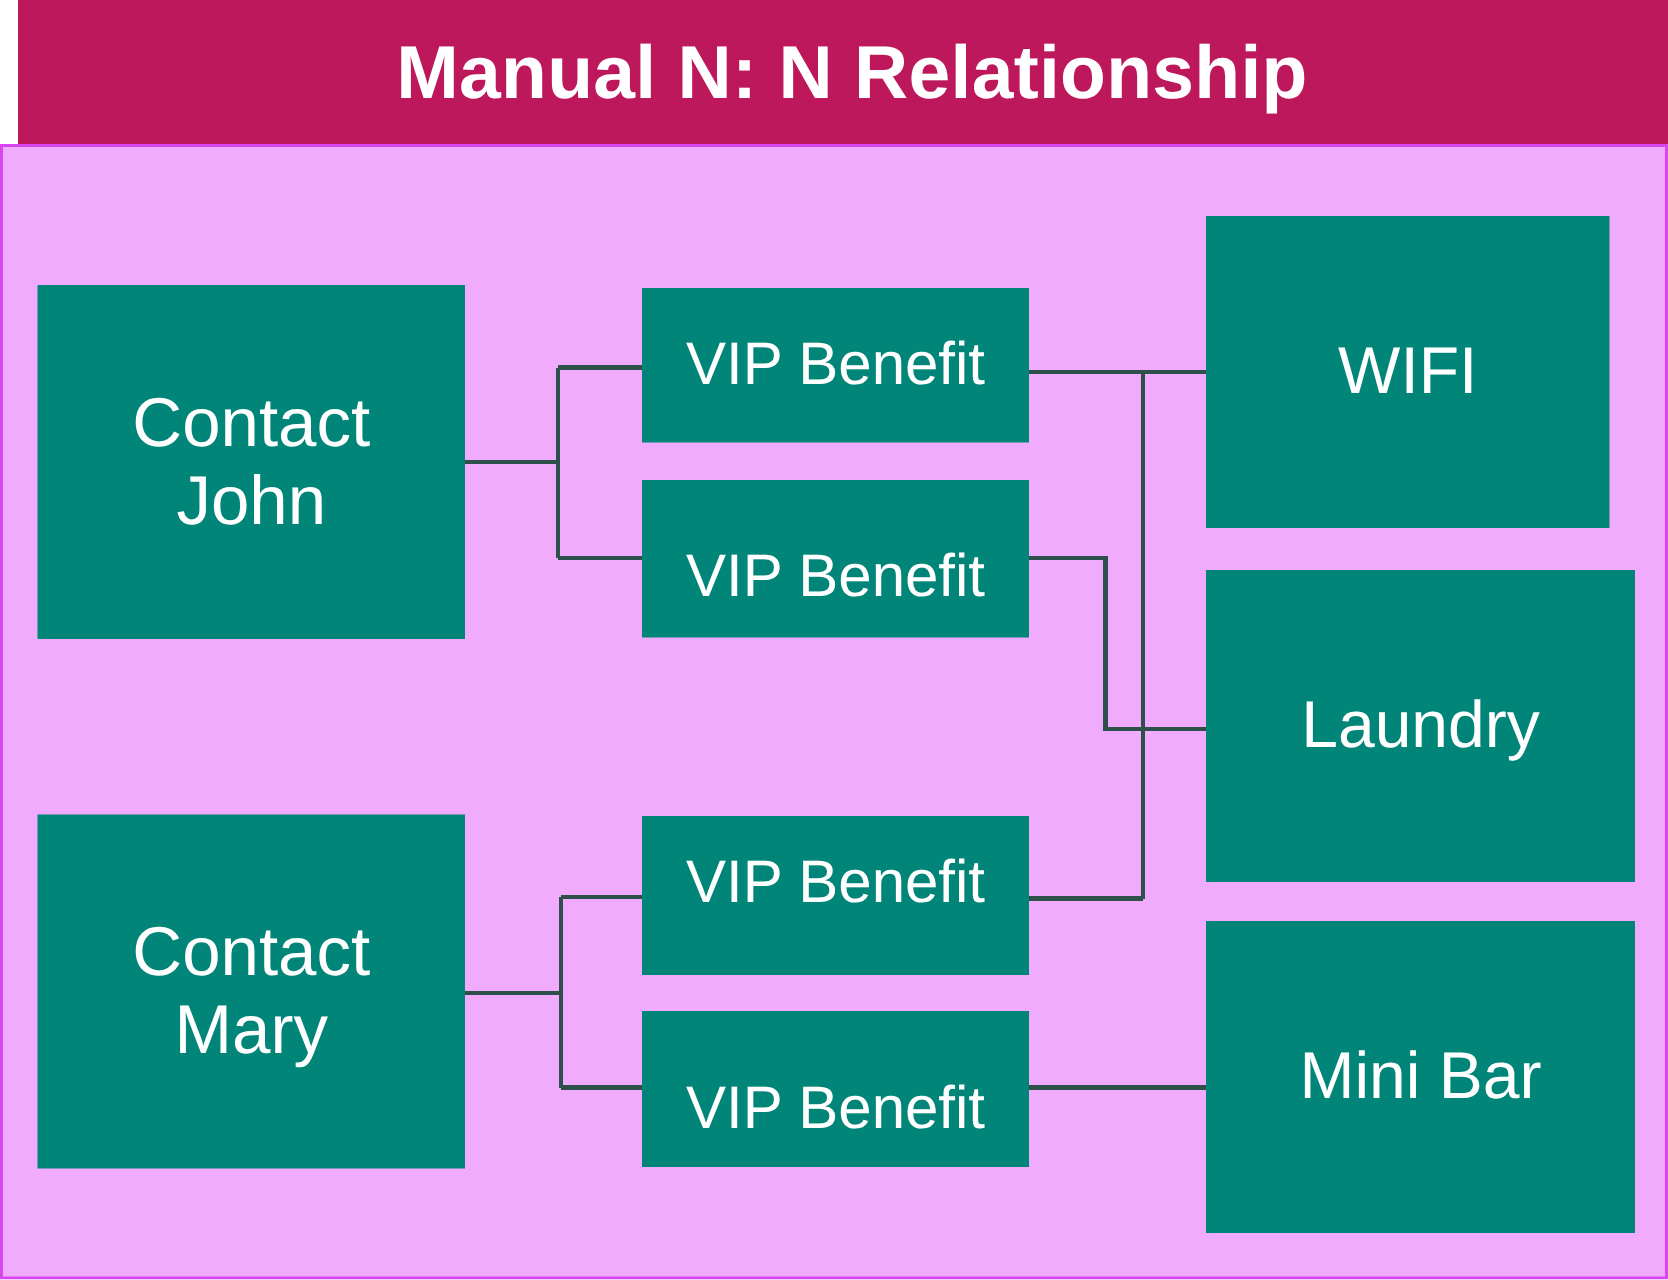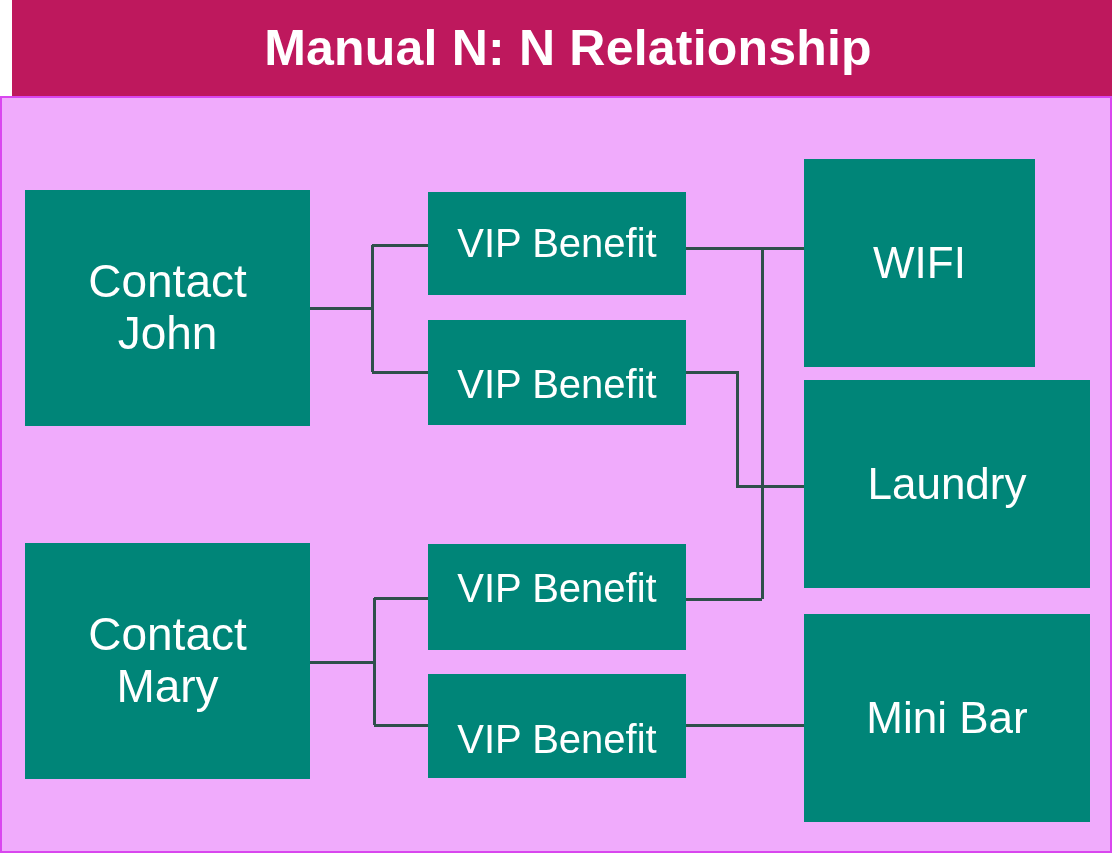--- a/index.html
+++ b/index.html
@@ -92,21 +92,21 @@
   #node-contact-mary   { left: 23px;  top: 445px; width: 285px; height: 236px; }
 
   #node-benefit-1 { left: 426px; top: 94px;  width: 258px; height: 103px; }
   #node-benefit-2 { left: 426px; top: 222px; width: 258px; height: 105px;
                     align-items: flex-end; padding-bottom: 18px; }
   #node-benefit-3 { left: 426px; top: 446px; width: 258px; height: 106px;
                     align-items: flex-start; padding-top: 22px; }
   #node-benefit-4 { left: 426px; top: 576px; width: 258px; height: 104px;
                     align-items: flex-end; padding-bottom: 16px; }
 
-  #node-wifi     { left: 802px; top: 46px;  width: 231px; height: 208px; margin-top: 15px; }
+  #node-wifi     { left: 802px; top: 46px;  width: 269px; height: 208px; }
   #node-laundry  { left: 802px; top: 282px; width: 286px; height: 208px; }
   #node-minibar  { left: 802px; top: 516px; width: 286px; height: 208px; }
 </style>
 </head>
 <body>
 
 <div id="app">
 
   <div id="title-bar">
     <div id="title-text">Manual N: N Relationship</div>

